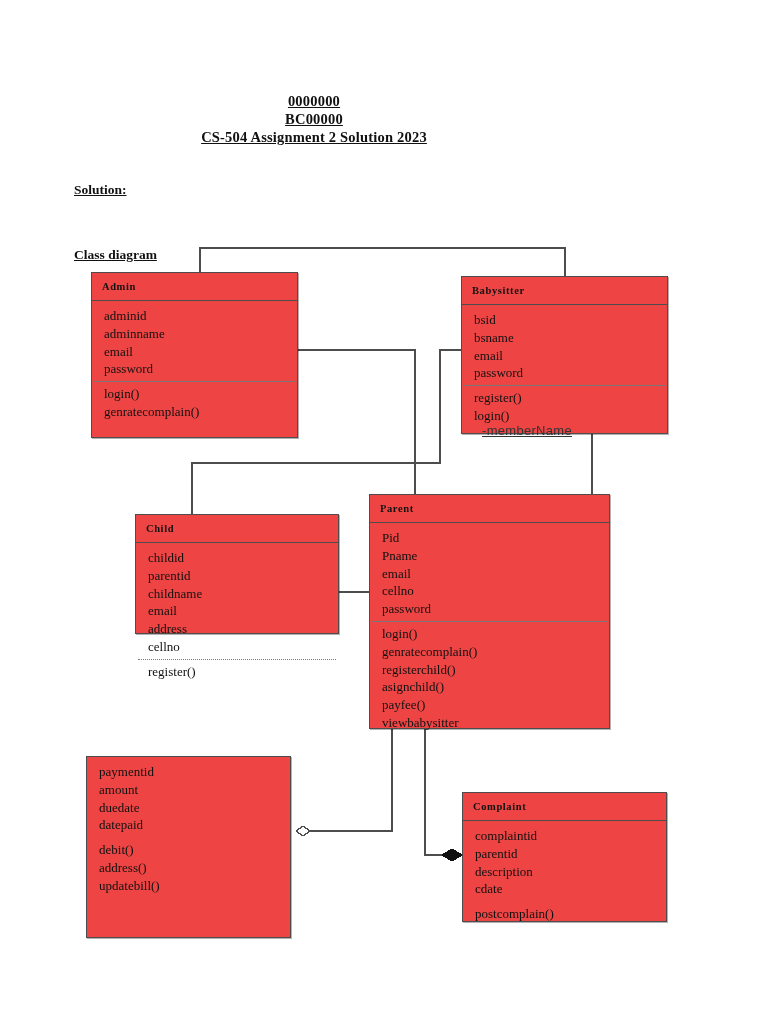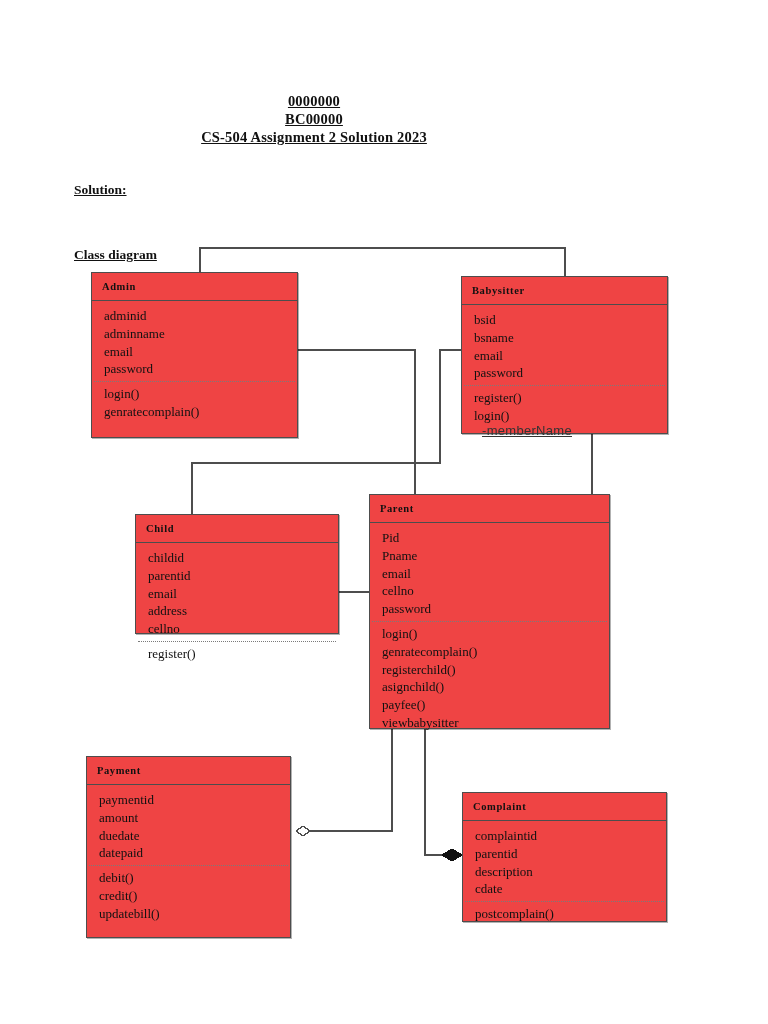--- a/index.html
+++ b/index.html
@@ -186,20 +186,21 @@
       <div class="uml-note">-memberName</div>
     </div>
   </div>
 
   <div class="uml-class" id="class-child">
     <div class="uml-title">Child</div>
     <div class="uml-body">
       <ul class="uml-attrs">
         <li>childid</li>
         <li>parentid</li>
+        <li>childname</li>
         <li>email</li>
         <li>address</li>
         <li>cellno</li>
       </ul>
       <div class="uml-sep"></div>
       <ul class="uml-ops">
         <li>register()</li>
       </ul>
     </div>
   </div>
@@ -220,32 +221,31 @@
         <li>genratecomplain()</li>
         <li>registerchild()</li>
         <li>asignchild()</li>
         <li>payfee()</li>
         <li>viewbabysitter</li>
       </ul>
     </div>
   </div>
 
   <div class="uml-class" id="class-payment">
-    <div class="uml-title">Payment</div>
     <div class="uml-body">
       <ul class="uml-attrs">
         <li>paymentid</li>
         <li>amount</li>
         <li>duedate</li>
         <li>datepaid</li>
       </ul>
       <div class="uml-sep"></div>
       <ul class="uml-ops">
         <li>debit()</li>
-        <li>credit()</li>
+        <li>address()</li>
         <li>updatebill()</li>
       </ul>
     </div>
   </div>
 
   <div class="uml-class" id="class-complaint">
     <div class="uml-title">Complaint</div>
     <div class="uml-body">
       <ul class="uml-attrs">
         <li>complaintid</li>

